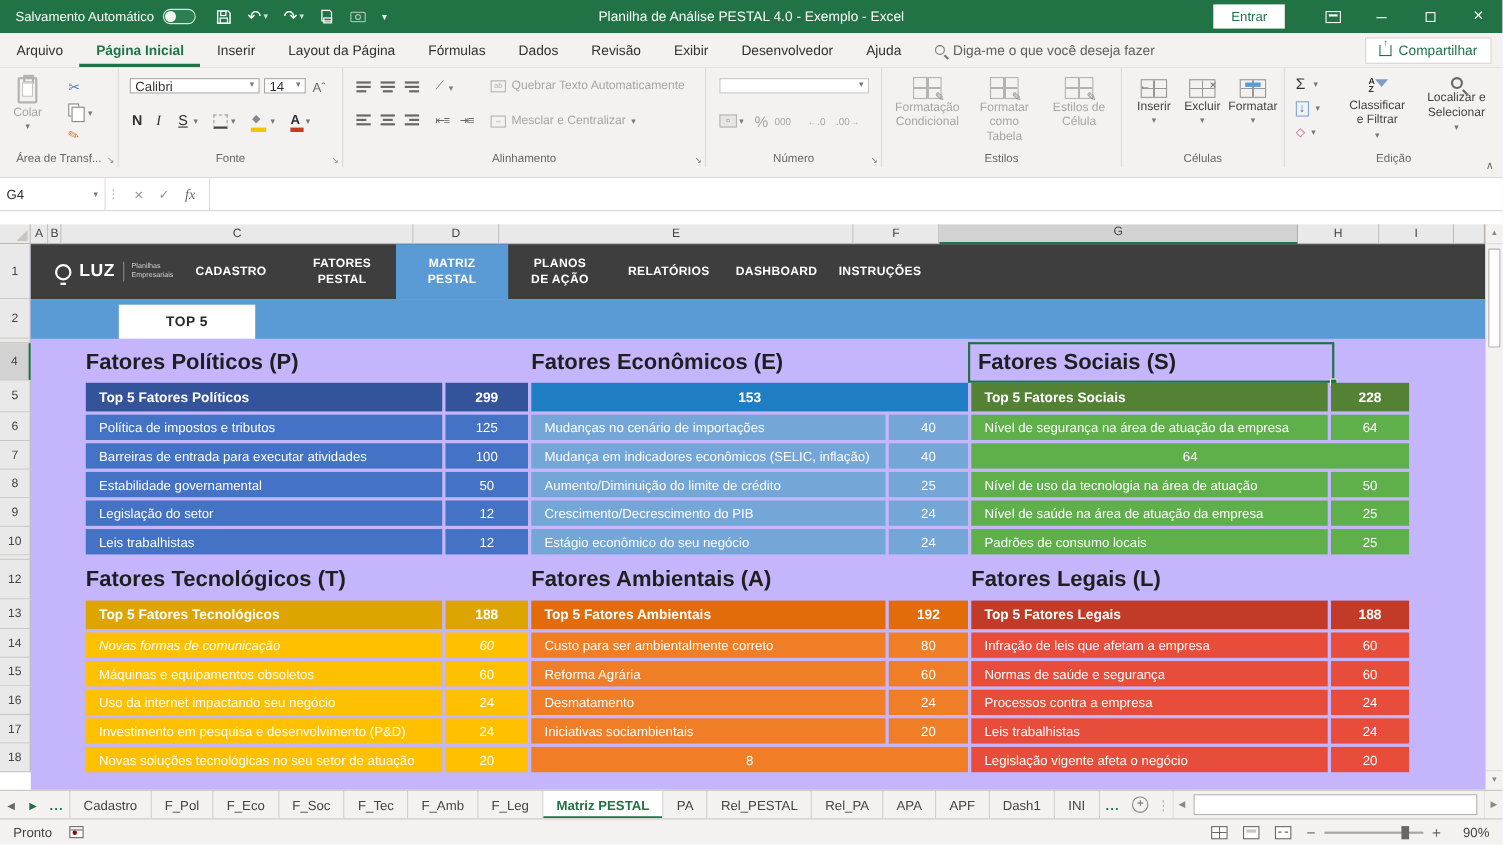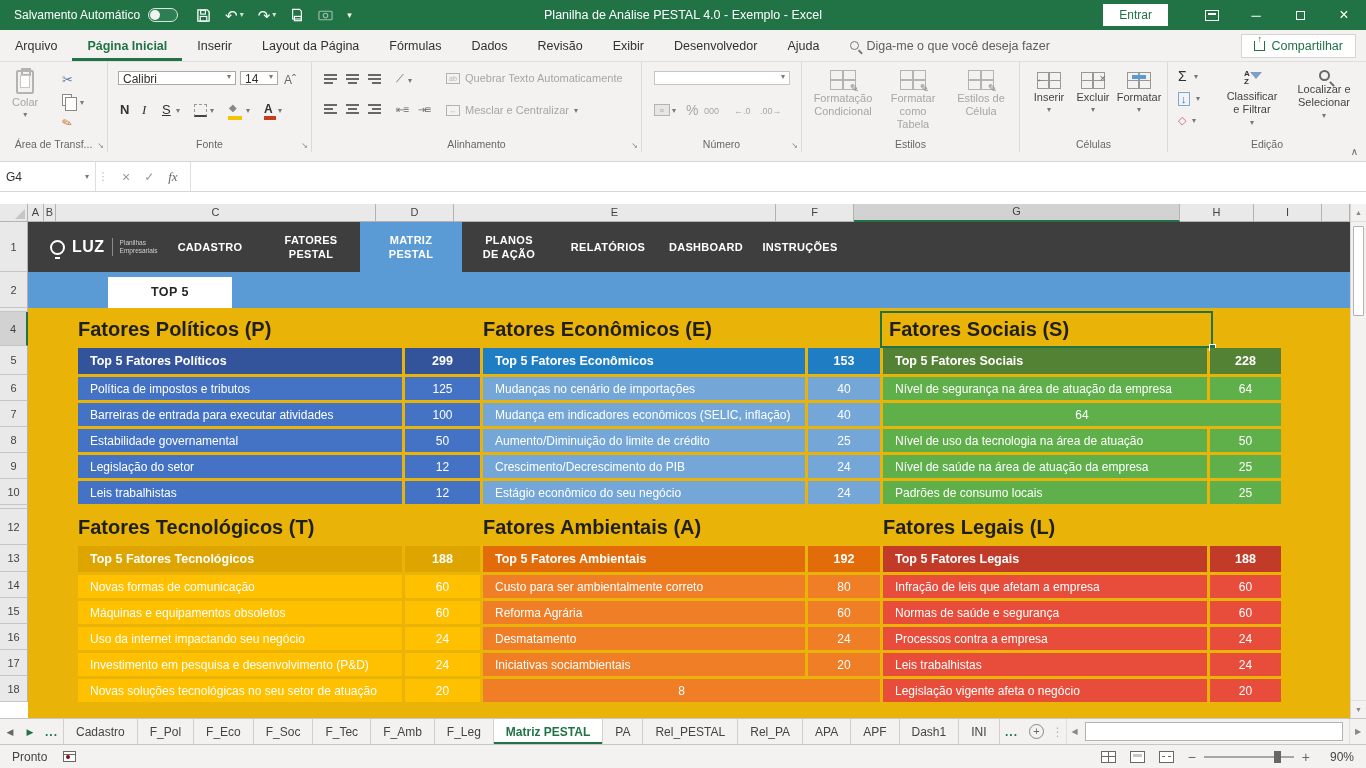--- a/index.html
+++ b/index.html
@@ -103,21 +103,21 @@
   .corner { position:absolute; left:0; top:204px; width:28px; height:18px; background:#e9e9e9; border-right:1px solid #b5b3b1; border-bottom:1px solid #b5b3b1; }
   .corner::after { content:""; position:absolute; right:2px; bottom:2px; border-left:10px solid transparent; border-bottom:10px solid #c8c6c4; }
   .colheads { position:absolute; left:28px; top:204px; height:18px; display:flex; }
   .colh { background:#e9e9e9; border-right:1px solid #b5b3b1; border-bottom:1px solid #b5b3b1; font-size:11px; color:#444; text-align:center; line-height:17px; }
   .colh.sel { background:#d2d2d2; border-bottom:2px solid #217346; line-height:15px; }
   .rowheads { position:absolute; left:0; top:222px; width:28px; }
   .rowh { background:#e9e9e9; border-right:1px solid #b5b3b1; border-bottom:1px solid #c8c6c4; font-size:11px; color:#444; display:flex; align-items:center; justify-content:center; }
   .rowh.sel { background:#d2d2d2; border-right:2px solid #217346; }
 
   
-  .canvas { position:absolute; left:28px; top:222px; width:1322px; height:496px; background:#eab308;padding-left:28px; }
+  .canvas { position:absolute; left:28px; top:222px; width:1322px; height:496px; background:#c4b5fd;padding-left:28px; }
   .navbar { position:absolute; left:0; top:0; width:1322px; height:50px; display:flex; align-items:stretch; }
   .brand { display:flex; align-items:center; gap:7px; padding-left:22px; width:130px; }
   .bulb { width:15px; height:15px; border:2px solid #fff; border-radius:50%; position:relative; }
   .bulb::after { content:""; position:absolute; left:3px; bottom:-6px; width:5px; height:3px; border-bottom:2px solid #fff; }
   .brandname { color:#fff; font-size:16px; font-weight:bold; letter-spacing:.5px; }
   .vline { width:1px; height:18px; background:#8a8a8a; }
   .tagline { font-size:6.5px; color:#cfcfcf; line-height:8px; }
   .navitem { display:flex; align-items:center; justify-content:center; color:#fff; font-size:11px; font-weight:bold; letter-spacing:.3px; cursor:pointer; text-align:center; white-space:pre-line; line-height:14px; }
   .band { position:absolute; left:0; top:50px; width:1322px; height:36px; }
   .top5 { position:absolute; left:80px; top:55px; width:124px; height:31px; background:#fff; color:#262626; font-size:12.5px; font-weight:bold; text-align:center; line-height:31px; letter-spacing:.5px; }
@@ -509,21 +509,20 @@
             <div class="pcell pval" style="flex: 1 1 0%; background: rgb(68, 114, 196);">12</div>
           </div>
           <div class="prow" style="height: 23px;">
             <div class="pcell plabel" style="width: 324px; background: rgb(68, 114, 196);">Leis trabalhistas</div>
             <div class="pcell pval" style="flex: 1 1 0%; background: rgb(68, 114, 196);">12</div>
           </div>
         </div>
         <div class="heading" style="left: 455px; top: 94px;">Fatores Econômicos (E)</div>
         <div class="ptable" style="left: 455px; top: 126px; width: 397px;">
           <div class="prow hdr" style="height: 26px;">
-            <div class="pcell plabel" style="width: 322px; background: rgb(31, 126, 195);">Top 5 Fatores Econômicos</div>
             <div class="pcell pval" style="flex: 1 1 0%; background: rgb(31, 126, 195);">153</div>
           </div>
           <div class="prow" style="height: 23px;">
             <div class="pcell plabel" style="width: 322px; background: rgb(116, 167, 216);">Mudanças no cenário de importações</div>
             <div class="pcell pval" style="flex: 1 1 0%; background: rgb(116, 167, 216);">40</div>
           </div>
           <div class="prow" style="height: 23px;">
             <div class="pcell plabel" style="width: 322px; background: rgb(116, 167, 216);">Mudança em indicadores econômicos (SELIC, inflação)</div>
             <div class="pcell pval" style="flex: 1 1 0%; background: rgb(116, 167, 216);">40</div>
           </div>
@@ -568,21 +567,21 @@
             <div class="pcell plabel" style="width: 324px; background: rgb(95, 176, 74);">Padrões de consumo locais</div>
             <div class="pcell pval" style="flex: 1 1 0%; background: rgb(95, 176, 74);">25</div>
           </div>
         </div>
         <div class="heading" style="left: 50px; top: 292px;">Fatores Tecnológicos (T)</div>
         <div class="ptable" style="left: 50px; top: 324px; width: 402px;">
           <div class="prow hdr" style="height: 26px;">
             <div class="pcell plabel" style="width: 324px; background: rgb(222, 165, 0);">Top 5 Fatores Tecnológicos</div>
             <div class="pcell pval" style="flex: 1 1 0%; background: rgb(222, 165, 0);">188</div>
           </div>
-          <div class="prow" style="height: 23px;">
+          <div class="prow" style="height: 23px; font-style: italic;">
             <div class="pcell plabel" style="width: 324px; background: rgb(255, 192, 0);">Novas formas de comunicação</div>
             <div class="pcell pval" style="flex: 1 1 0%; background: rgb(255, 192, 0);">60</div>
           </div>
           <div class="prow" style="height: 23px;">
             <div class="pcell plabel" style="width: 324px; background: rgb(255, 192, 0);">Máquinas e equipamentos obsoletos</div>
             <div class="pcell pval" style="flex: 1 1 0%; background: rgb(255, 192, 0);">60</div>
           </div>
           <div class="prow" style="height: 23px;">
             <div class="pcell plabel" style="width: 324px; background: rgb(255, 192, 0);">Uso da internet impactando seu negócio</div>
             <div class="pcell pval" style="flex: 1 1 0%; background: rgb(255, 192, 0);">24</div>

